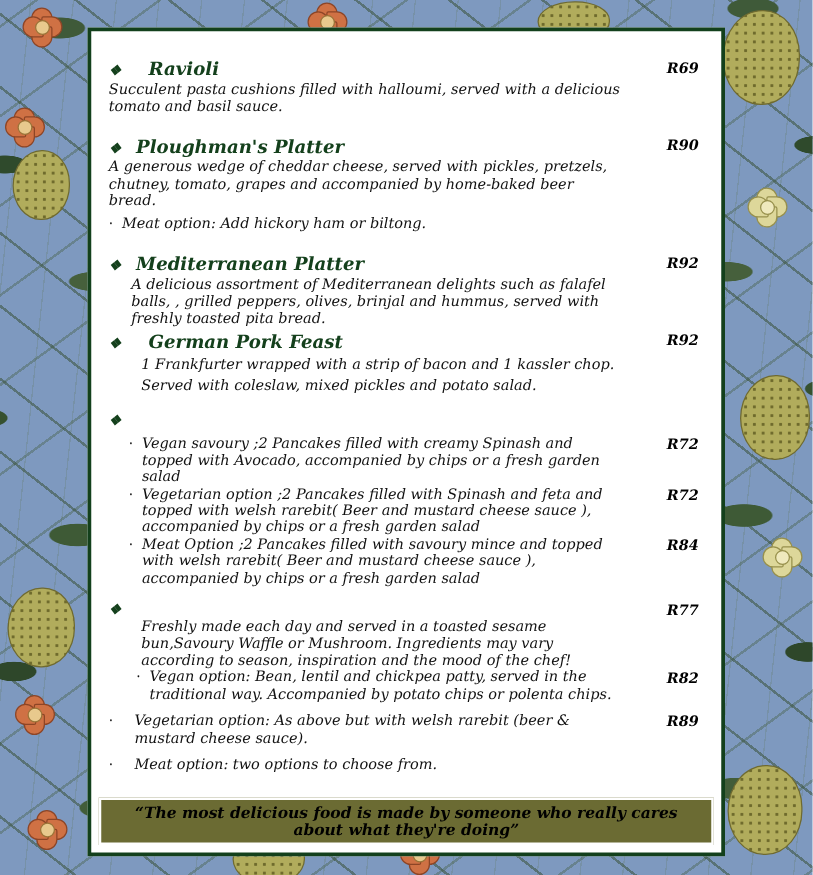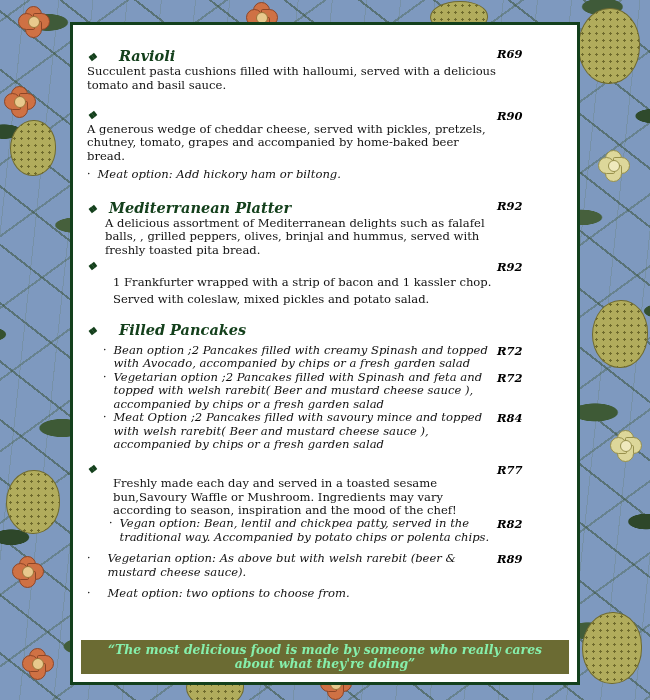--- a/index.html
+++ b/index.html
@@ -120,21 +120,21 @@
   
   .row {
     display: flex;
     align-items: flex-start;
     justify-content: space-between;
   }
   .row-text { flex: 1 1 auto; min-width: 0; }
   .price {
     flex: 0 0 auto;
     width: 62px;
-    text-align: left;
+    text-align: right;
     font-family: "DejaVu Serif", "Liberation Serif", serif;
     font-style: italic;
     font-weight: bold;
     font-size: 11.5px;
     color: #000;
     white-space: nowrap;
   }
   .price.spacer { visibility: hidden; }
 
   .heading {
@@ -151,20 +151,21 @@
   .heading .bullet {
     color: #14401c;
     font-size: 11px;
     margin-right: 12px;
     flex: 0 0 auto;
   }
   .heading.indent-1 .bullet { margin-right: 22px; }
 
   .desc {
     font-family: "DejaVu Serif", "Liberation Serif", serif;
+    font-style: italic;
     font-size: 11.6px;
     line-height: 1.16;
     color: #111;
     margin: 0;
   }
   .desc.pad-sm { padding-left: 0; }
   .desc.pad-md { padding-left: 18px; }
   .desc.pad-lg { padding-left: 26px; }
 
   .subitem {
@@ -210,21 +211,21 @@
     align-items: center;
     justify-content: center;
     padding: 0 8px;
   }
   .quote-text {
     font-family: "DejaVu Serif", "Liberation Serif", serif;
     font-style: italic;
     font-weight: bold;
     font-size: 12.4px;
     line-height: 1.12;
-    color: #86efac;
+    color: #000000;
     text-align: center;
   }
 </style>
 </head>
 <body>
 
 <div id="menu-root">
 
   <div class="wallpaper">
     <div class="wp-vines"></div>
@@ -309,20 +310,21 @@
         </div>
         <div class="price">R69</div>
       </div>
 
       <div class="gap-xl"></div>
 
       <div class="row">
         <div class="row-text">
           <div class="heading">
             <span class="bullet">❖</span>
+            <span>Ploughman's Platter</span>
           </div>
           <div class="desc pad-sm">A generous wedge of cheddar cheese, served with pickles, pretzels, chutney, tomato, grapes and accompanied by home-baked beer bread.</div>
         </div>
         <div class="price">R90</div>
       </div>
 
 
       <div class="gap-sm"></div>
 
       <div class="row">
@@ -349,46 +351,46 @@
         </div>
         <div class="price">R92</div>
       </div>
 
       <div class="gap-xs"></div>
 
       <div class="row">
         <div class="row-text">
           <div class="heading indent-1">
             <span class="bullet">❖</span>
+            <span>German Pork Feast</span>
           </div>
           <div class="desc pad-lg" style="line-height:1.5;">1 Frankfurter wrapped with a strip of bacon and 1 kassler chop. Served with coleslaw, mixed pickles and potato salad.</div>
         </div>
         <div class="price">R92</div>
       </div>
 
       <div class="gap-lg"></div>
 
       <div class="row">
         <div class="row-text">
           <div class="heading indent-1">
             <span class="bullet">❖</span>
-            <span>Filled Pancakes</span>
           </div>
         </div>
         <div class="price spacer"></div>
       </div>
 
       <div class="gap-sm"></div>
 
       <div class="row">
         <div class="row-text">
           <div class="subitem ind-1">
             <span class="dot">·</span>
             <span class="body">
-              <span class="lbl">Bean option</span><span> ;2 Pancakes filled with creamy Spinash and topped with Avocado, accompanied by chips or a fresh garden salad</span>
+              <span class="lbl">Vegan savoury</span><span> ;2 Pancakes filled with creamy Spinash and topped with Avocado, accompanied by chips or a fresh garden salad</span>
             </span>
           </div>
         </div>
         <div class="price">R72</div>
       </div>
 
       <div class="row">
         <div class="row-text">
           <div class="subitem ind-1">
             <span class="dot">·</span>

